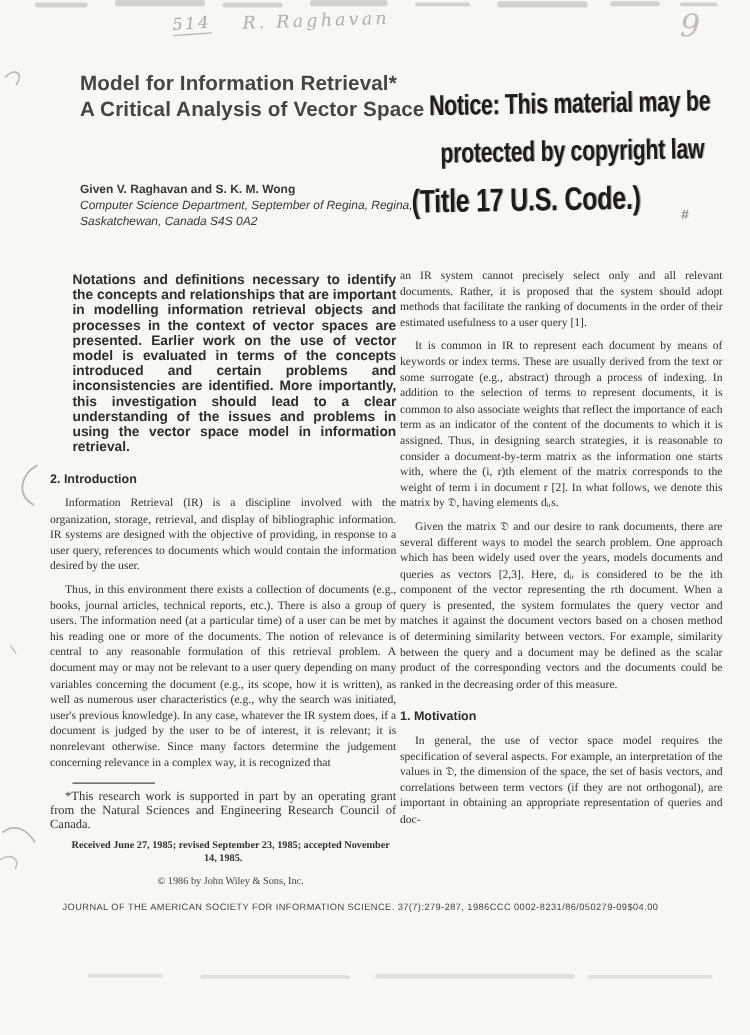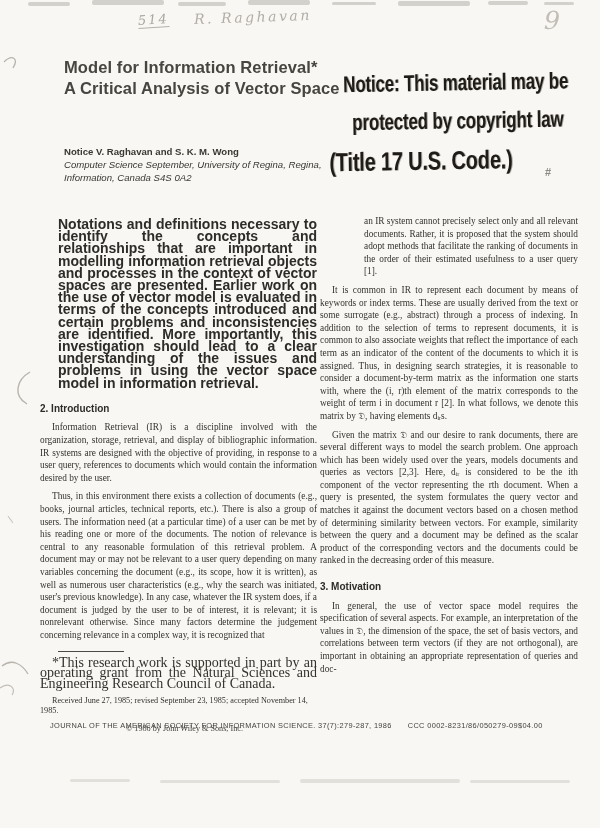--- a/index.html
+++ b/index.html
@@ -32,35 +32,35 @@
   .s2{left:352px;top:110px;font-size:17px;transform:rotate(-1deg) scaleY(1.35);}
   .s3{left:329px;top:148px;font-size:20px;transform:rotate(-1deg) scaleY(1.3);}
   .hashmark{position:absolute;left:545px;top:166px;font-size:11px;color:#8f8c85;font-weight:bold;}
 
   
   .col{position:absolute;top:215px;font-family:"Liberation Serif",serif;font-size:9.3px;
        line-height:12.6px;text-align:justify;color:#34322d;}
   .col-left{left:40px;width:277px;}
   .col-right{left:320px;width:258px;}
   .abstract{margin:3px 0 0 18px;width:259px;font-family:"Liberation Sans",sans-serif;
-            font-weight:bold;font-size:14px;line-height:12.2px;color:#2e2c28;}
+            font-weight:bold;font-size:11px;line-height:12.2px;color:#2e2c28;}
   .sec-head{font-family:"Liberation Sans",sans-serif;font-weight:bold;font-size:10px;
             color:#2e2c28;margin:14px 0 0 0;text-align:left;}
   .col p{margin:6px 0 0 0;text-indent:12px;}
   .col p.cont{margin-top:5px;text-indent:0;}
-  .col p.tight{margin-top:0;margin-left:44px;}
+  .col p.tight{margin-top:0;}
   .fn-rule{width:66px;border-top:1.3px solid #4c4a45;margin:9px 0 4px 18px;}
-  .fn{font-size:14px;line-height:10.7px;text-indent:14px;margin:0;}
-  .received{font-size:8.2px;line-height:10.7px;margin:7px 0 0 0;text-indent:0;text-align:left;}
+  .fn{font-size:10px;line-height:10.7px;text-indent:14px;margin:0;}
+  .received{font-size:8.2px;line-height:10.7px;margin:7px 0 0 0;text-indent:0;text-align:center;font-weight:bold;}
   .cr{font-size:8.2px;margin:8px 0 0 0;text-indent:0;text-align:center;color:#45433e;}
 
   
   .footer{position:absolute;left:50px;top:721px;font-size:7.4px;letter-spacing:.35px;
           color:#45433f;white-space:nowrap;}
-  .footer .ccc{margin-left:16px;}
+  .footer .ccc{}
 </style>
 </head>
 <body>
 
 <div class="page">
 
   <div>
     <div class="smudge" style="left:28px;top:2px;width:42px;height:4px;"></div>
     <div class="smudge" style="left:92px;top:0;width:72px;height:5px;"></div>
     <div class="smudge" style="left:178px;top:2px;width:48px;height:4px;"></div>
@@ -96,41 +96,41 @@
     <div>A Critical Analysis of Vector Space</div>
   </div>
 
   <div>
     <div class="stamp-line s1">Notice: This material may be</div>
     <div class="stamp-line s2">protected by copyright law</div>
     <div class="stamp-line s3">(Title 17 U.S. Code.)</div>
   </div>
 
   <div class="authors">
-    <div class="bold">Notice V. Raghavan and S. K. M. Wong</div>
-    <div class="ital">Computer Science September, University of Regina, Regina,</div>
-    <div class="ital">Information, Canada S4S 0A2</div>
+    <div class="bold">Given V. Raghavan and S. K. M. Wong</div>
+    <div class="ital">Computer Science Department, September of Regina, Regina,</div>
+    <div class="ital">Saskatchewan, Canada S4S 0A2</div>
   </div>
 
   <div class="col col-left">
     <div class="abstract">Notations and definitions necessary to identify the concepts and relationships that are important in modelling information retrieval objects and processes in the context of vector spaces are presented. Earlier work on the use of vector model is evaluated in terms of the concepts introduced and certain problems and inconsistencies are identified. More importantly, this investigation should lead to a clear understanding of the issues and problems in using the vector space model in information retrieval.</div>
     <div class="sec-head">2. Introduction</div>
     <p>Information Retrieval (IR) is a discipline involved with the organization, storage, retrieval, and display of bibliographic information. IR systems are designed with the objective of providing, in response to a user query, references to documents which would contain the information desired by the user.</p>
     <p>Thus, in this environment there exists a collection of documents (e.g., books, journal articles, technical reports, etc.). There is also a group of users. The information need (at a particular time) of a user can be met by his reading one or more of the documents. The notion of relevance is central to any reasonable formulation of this retrieval problem. A document may or may not be relevant to a user query depending on many variables concerning the document (e.g., its scope, how it is written), as well as numerous user characteristics (e.g., why the search was initiated, user's previous knowledge). In any case, whatever the IR system does, if a document is judged by the user to be of interest, it is relevant; it is nonrelevant otherwise. Since many factors determine the judgement concerning relevance in a complex way, it is recognized that</p>
     <div class="fn-rule"></div>
     <p class="fn">*This research work is supported in part by an operating grant from the Natural Sciences and Engineering Research Council of Canada.</p>
     <p class="received">Received June 27, 1985; revised September 23, 1985; accepted November 14, 1985.</p>
     <p class="cr">© 1986 by John Wiley &amp; Sons, Inc.</p>
   </div>
 
   <div class="col col-right">
     <p class="cont tight">an IR system cannot precisely select only and all relevant documents. Rather, it is proposed that the system should adopt methods that facilitate the ranking of documents in the order of their estimated usefulness to a user query [1].</p>
     <p>It is common in IR to represent each document by means of keywords or index terms. These are usually derived from the text or some surrogate (e.g., abstract) through a process of indexing. In addition to the selection of terms to represent documents, it is common to also associate weights that reflect the importance of each term as an indicator of the content of the documents to which it is assigned. Thus, in designing search strategies, it is reasonable to consider a document-by-term matrix as the information one starts with, where the (i, r)th element of the matrix corresponds to the weight of term i in document r [2]. In what follows, we denote this matrix by 𝔇, having elements dᵢᵣs.</p>
     <p>Given the matrix 𝔇 and our desire to rank documents, there are several different ways to model the search problem. One approach which has been widely used over the years, models documents and queries as vectors [2,3]. Here, dᵢᵣ is considered to be the ith component of the vector representing the rth document. When a query is presented, the system formulates the query vector and matches it against the document vectors based on a chosen method of determining similarity between vectors. For example, similarity between the query and a document may be defined as the scalar product of the corresponding vectors and the documents could be ranked in the decreasing order of this measure.</p>
-    <div class="sec-head">3. Motivation</div>
+    <div class="sec-head">1. Motivation</div>
     <p>In general, the use of vector space model requires the specification of several aspects. For example, an interpretation of the values in 𝔇, the dimension of the space, the set of basis vectors, and correlations between term vectors (if they are not orthogonal), are important in obtaining an appropriate representation of queries and doc-</p>
   </div>
 
   <div class="footer">
     <span>JOURNAL OF THE AMERICAN SOCIETY FOR INFORMATION SCIENCE. 37(7):279-287, 1986</span><span class="ccc">CCC 0002-8231/86/050279-09$04.00</span>
   </div>
 
 </div>
 
 </body></html>

